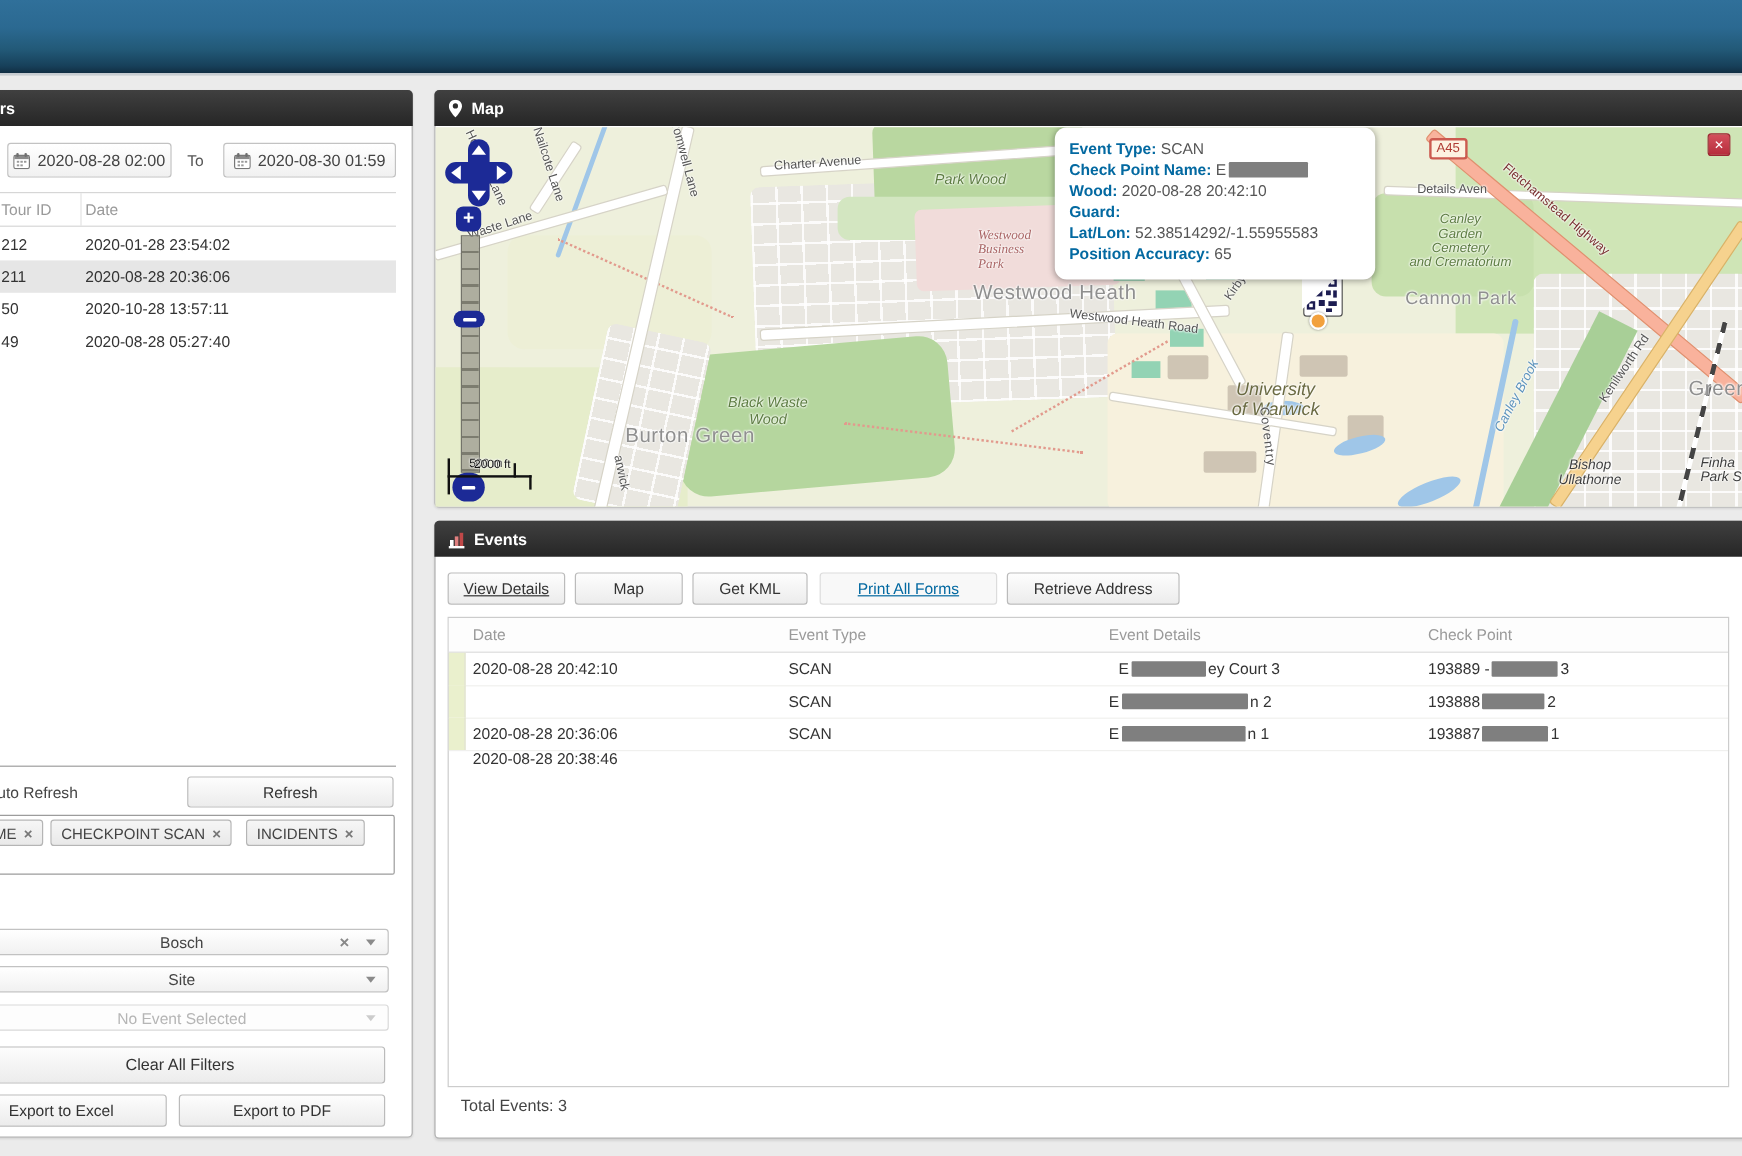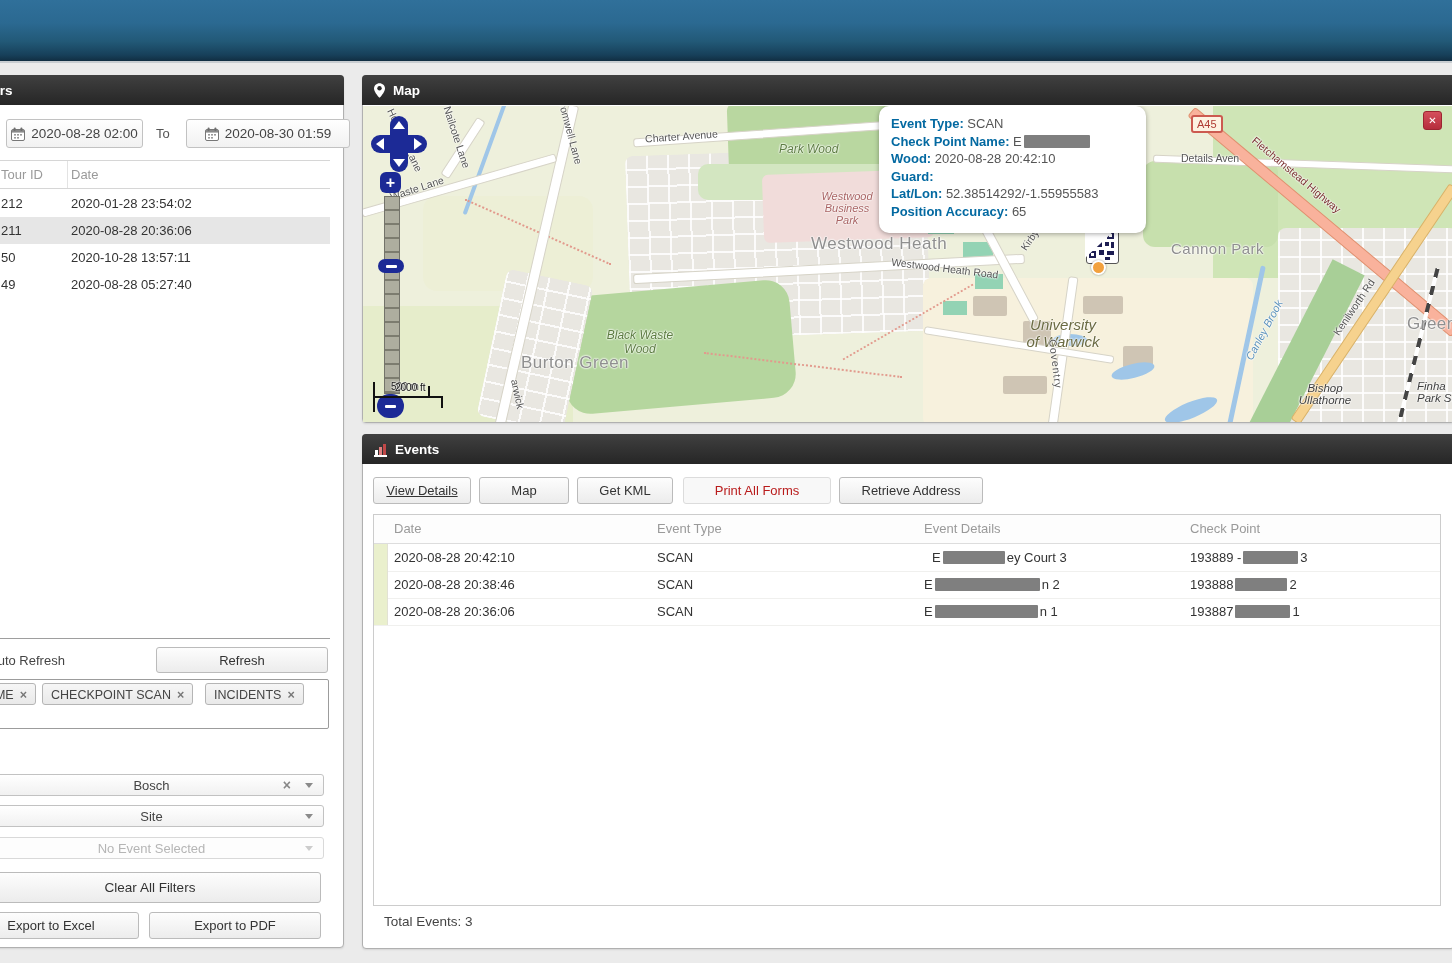--- a/index.html
+++ b/index.html
@@ -15,21 +15,21 @@
   .panel{position:absolute;background:#fff;border:1px solid #b0b0b0;border-radius:4px;
     box-shadow:0 1px 2px rgba(0,0,0,.10);}
   .panel-header{position:absolute;left:-1px;top:-1px;right:-1px;height:30px;
     background:linear-gradient(180deg,#404040,#262626);
     border-radius:4px 4px 0 0;color:#fff;font-size:13.5px;font-weight:bold;
     display:flex;align-items:center;padding-left:12px;gap:8px;}
 
   .btn{position:absolute;display:flex;align-items:center;justify-content:center;
     background:linear-gradient(180deg,#fdfdfd,#ececec);border:1px solid #bbb;border-radius:3px;
     color:#333;font-size:13px;cursor:pointer;box-sizing:border-box;}
-  .btn.disabled{color:#b91c1c;border-color:#dcdcdc;background:#f8f8f8;cursor:default;}
+  .btn.disabled{color:#0369a1;border-color:#dcdcdc;background:#f8f8f8;cursor:default;text-decoration:underline;}
 
   .sel{position:absolute;display:flex;align-items:center;justify-content:center;
     background:linear-gradient(180deg,#fff,#f1f1f1);border:1px solid #c2c2c2;border-radius:3px;
     color:#444;font-size:13px;box-sizing:border-box;}
   .sel .caret{position:absolute;right:10px;top:50%;margin-top:-2px;width:0;height:0;
     border-left:4px solid transparent;border-right:4px solid transparent;border-top:5px solid #8a8a8a;}
   .sel .clear-x{position:absolute;right:32px;color:#888;font-weight:bold;font-size:14px;}
   .sel.disabled{color:#b5b5b5;border-color:#d9d9d9;background:#fdfdfd;}
   .sel.disabled .caret{border-top-color:#ccc;}
 
@@ -57,21 +57,21 @@
   .road-secondary{position:absolute;background:#f6d28e;border:1px solid #d9b268;border-radius:3px;}
   .rail{position:absolute;width:4px;background:repeating-linear-gradient(180deg,#444 0 9px,#fff 9px 18px);}
   .water{position:absolute;background:#9fc6e8;border-radius:3px;}
   .footpath{position:absolute;height:0;border-top:2px dotted #e29a8d;}
 
   .map-label{position:absolute;color:#555;font-size:10.5px;
     text-shadow:0 0 2px #fff,0 0 2px #fff,0 0 2px #fff;white-space:nowrap;}
   .place-label{color:#8f8f8f;font-size:17px;letter-spacing:.5px;text-align:center;}
   .place-label.sm{font-size:15px;}
   .green-label{color:#5d7d42;font-style:italic;font-size:11px;text-align:center;white-space:pre-line;}
-  .red-label{color:#a96464;font-style:italic;font-size:11px;text-align:center;white-space:pre-line;}
+  .red-label{color:#a96464;font-style:italic;font-size:11px;text-align:left;white-space:pre-line;font-family:Liberation Serif, serif;}
   .uni-label{color:#6a6a42;font-style:italic;font-size:15px;text-align:center;white-space:pre-line;}
   .dark-italic{color:#3d3d3d;font-style:italic;font-size:11.5px;text-align:center;white-space:pre-line;}
   .water-label{color:#5d93bd;font-style:italic;font-size:11px;}
   .roadname-label{color:#7a3030;font-size:10.5px;}
   .shield{position:absolute;background:#fdf2e2;border:2px solid #cc5a50;border-radius:3px;
     color:#b03c34;font-size:11px;padding:0 4px;line-height:14px;}
 
   
   .ol-navy{background:#1c2a96;}
   .ol-pan{position:absolute;left:8px;top:10px;width:56px;height:56px;}
@@ -138,21 +138,21 @@
             <rect x="3" y="7" width="2" height="1.6" fill="#999"></rect>
             <rect x="6" y="7" width="2" height="1.6" fill="#999"></rect>
             <rect x="9" y="7" width="2" height="1.6" fill="#999"></rect>
             <rect x="3" y="10" width="2" height="1.6" fill="#999"></rect>
             <rect x="6" y="10" width="2" height="1.6" fill="#999"></rect>
           </svg>
       </span>
       <span style="font-size:13.5px;">2020-08-28 02:00</span>
     </div>
     <div class="t-cell" style="left:191px;top:44px;color:#555;">To</div>
-    <div class="sel" style="left:221px;top:43px;width:164px;height:29px;gap:6px;">
+    <div class="sel" style="left:221px;top:43px;width:144px;height:29px;gap:6px;">
       <span style="display:inline-flex;">
         <svg width="14" height="14" viewBox="0 0 14 14">
             <rect x="0.5" y="2.5" width="13" height="11" rx="1.5" fill="#fff" stroke="#777"></rect>
             <rect x="1" y="3" width="12" height="2.6" fill="#8a8a8a"></rect>
             <rect x="2.6" y="0.5" width="2" height="3.4" rx="0.9" fill="#6f6f6f"></rect>
             <rect x="9.4" y="0.5" width="2" height="3.4" rx="0.9" fill="#6f6f6f"></rect>
             <rect x="3" y="7" width="2" height="1.6" fill="#999"></rect>
             <rect x="6" y="7" width="2" height="1.6" fill="#999"></rect>
             <rect x="9" y="7" width="2" height="1.6" fill="#999"></rect>
             <rect x="3" y="10" width="2" height="1.6" fill="#999"></rect>
@@ -295,20 +295,24 @@
       <div class="map-label" style="left:26px;top:76px;transform:rotate(-18deg);">Waste Lane</div>
       <div class="map-label" style="left:172px;top:18px;transform:rotate(75deg);">Cromwell Lane</div>
       <div class="map-label place-label" style="left:158px;top:247px;">Burton Green</div>
       <div class="map-label green-label" style="left:222px;top:222px;width:110px;font-size:12px;">Black Waste
 Wood</div>
       <div class="map-label" style="left:140px;top:282px;transform:rotate(78deg);">arwick</div>
       <div class="map-label uni-label" style="left:642px;top:210px;width:116px;">University
 of Warwick</div>
       <div class="map-label" style="left:668px;top:252px;transform:rotate(83deg);letter-spacing:1px;">Coventry</div>
       <div class="map-label place-label sm" style="left:808px;top:134px;">Cannon Park</div>
+      <div class="map-label green-label" style="left:795px;top:71px;width:118px;">Canley
+Garden
+Cemetery
+and Crematorium</div>
       <div class="shield" style="left:828px;top:9px;">A45</div>
       <div class="map-label roadname-label" style="left:872px;top:78px;width:160px;transform:rotate(40deg);">Fletchamstead Highway</div>
       <div class="map-label" style="left:958px;top:195px;transform:rotate(-56deg);">Kenilworth Rd</div>
       <div class="map-label water-label" style="left:868px;top:218px;transform:rotate(-62deg);">Canley Brook</div>
       <div class="map-label dark-italic" style="left:922px;top:276px;width:80px;">Bishop
 Ullathorne</div>
       <div class="map-label place-label" style="left:1044px;top:208px;">Green</div>
       <div class="map-label dark-italic" style="left:1054px;top:274px;width:60px;text-align:left;">Finha
 Park Sc</div>
 
@@ -400,21 +404,21 @@
       <div class="ev-row" style="top:29px;">
         <span class="ev-stripe"></span>
         <span class="ev-cell" style="left:20px;">2020-08-28 20:42:10</span>
         <span class="ev-cell" style="left:283px;">SCAN</span>
         <span class="ev-cell" style="left:558px;"><span>E</span><span class="redact" style="width:62px;"></span><span>ey Court 3</span></span>
         <span class="ev-cell" style="left:816px;"><span>193889 -</span><span class="redact" style="width:55px;"></span><span>3</span></span>
       </div>
 
       <div class="ev-row" style="top:56px;">
         <span class="ev-stripe"></span>
-        <span class="ev-cell" style="left:20px;">2020-08-28 20:38:46</span>
+        <span class="ev-cell" style="left:20px;margin-top:48px;">2020-08-28 20:38:46</span>
         <span class="ev-cell" style="left:283px;">SCAN</span>
         <span class="ev-cell" style="left:550px;"><span>E</span><span class="redact" style="width:105px;"></span><span>n 2</span></span>
         <span class="ev-cell" style="left:816px;"><span>193888</span><span class="redact" style="width:52px;"></span><span>2</span></span>
       </div>
 
       <div class="ev-row" style="top:83px;">
         <span class="ev-stripe"></span>
         <span class="ev-cell" style="left:20px;">2020-08-28 20:36:06</span>
         <span class="ev-cell" style="left:283px;">SCAN</span>
         <span class="ev-cell" style="left:550px;"><span>E</span><span class="redact" style="width:103px;"></span><span>n 1</span></span>

